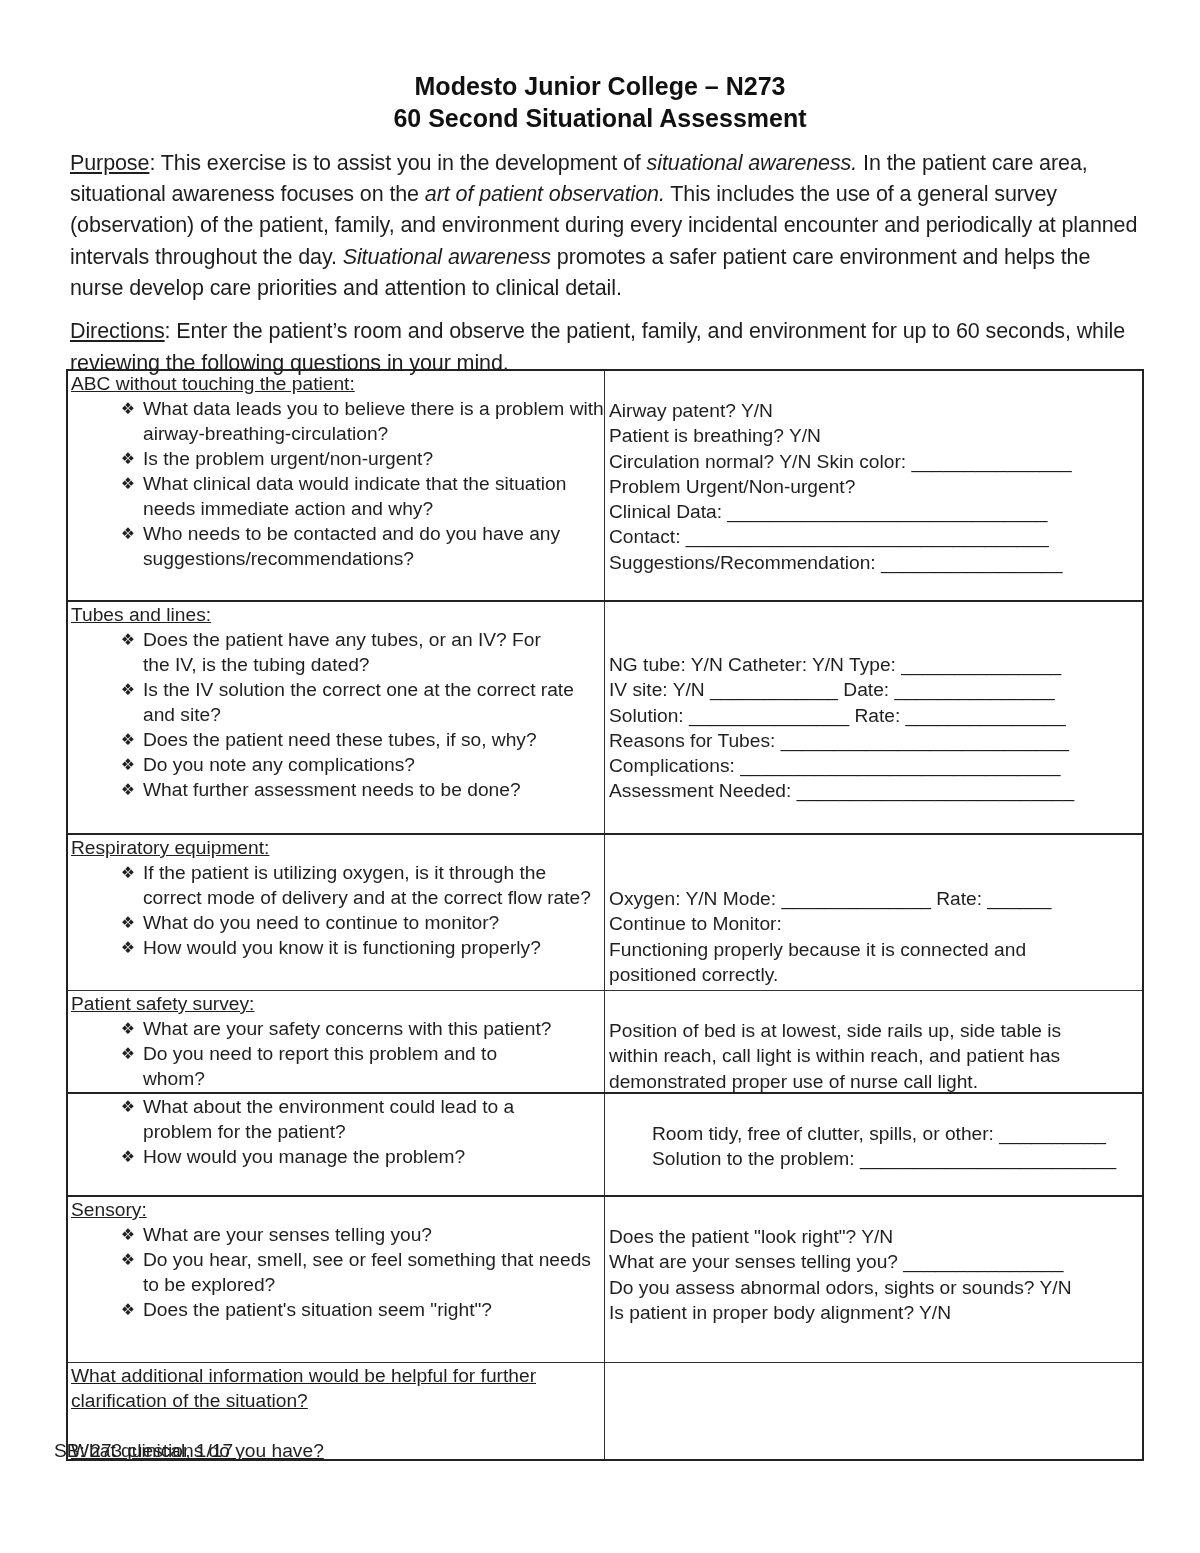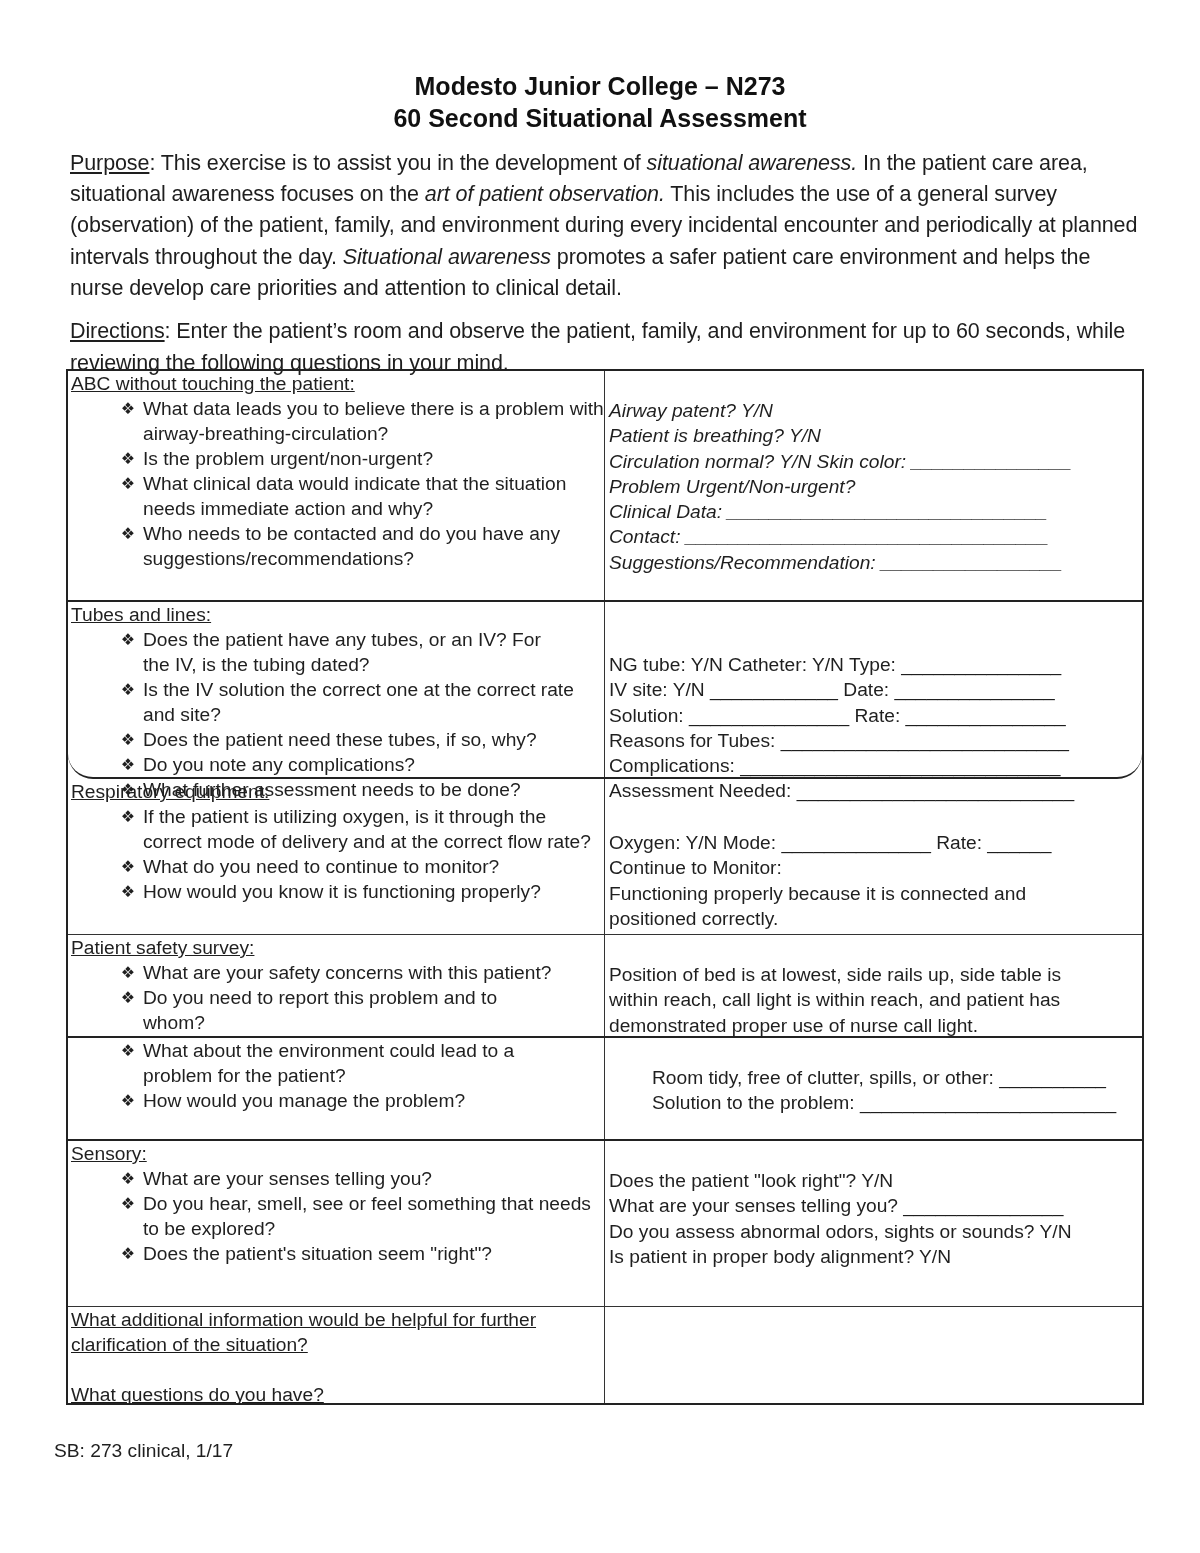--- a/index.html
+++ b/index.html
@@ -89,32 +89,32 @@
         </div>
       <div class="q">
           <div class="bullet"><span>❖</span></div>
           <div class="qtext">What clinical data would indicate that the situation needs immediate action and why?</div>
         </div>
       <div class="q">
           <div class="bullet"><span>❖</span></div>
           <div class="qtext">Who needs to be contacted and do you have any suggestions/recommendations?</div>
         </div>
     </div>
-    <div class="cell-right" style="padding-top:27px;font-style:italic;">
+    <div class="cell-right" style="padding-top:27px;">
       <span class="line">Airway patent? Y/N</span>
       <span class="line">Patient is breathing? Y/N</span>
       <span class="line">Circulation normal? Y/N Skin color: _______________</span>
       <span class="line">Problem Urgent/Non-urgent?</span>
       <span class="line">Clinical Data: ______________________________</span>
       <span class="line">Contact: __________________________________</span>
       <span class="line">Suggestions/Recommendation: _________________</span>
     </div>
   </div>
 
-  <div class="row" style="height:177px;border-radius:25px;">
+  <div class="row" style="height:233px;">
     <div class="cell-left">
       <span class="section-title">Tubes and lines:</span>
       <div class="q">
           <div class="bullet"><span>❖</span></div>
           <div class="qtext" style="padding-right:40px;">Does the patient have any tubes, or an IV? For the IV, is the tubing dated?</div>
         </div>
       <div class="q">
           <div class="bullet"><span>❖</span></div>
           <div class="qtext">Is the IV solution the correct one at the correct rate and site?</div>
         </div>

